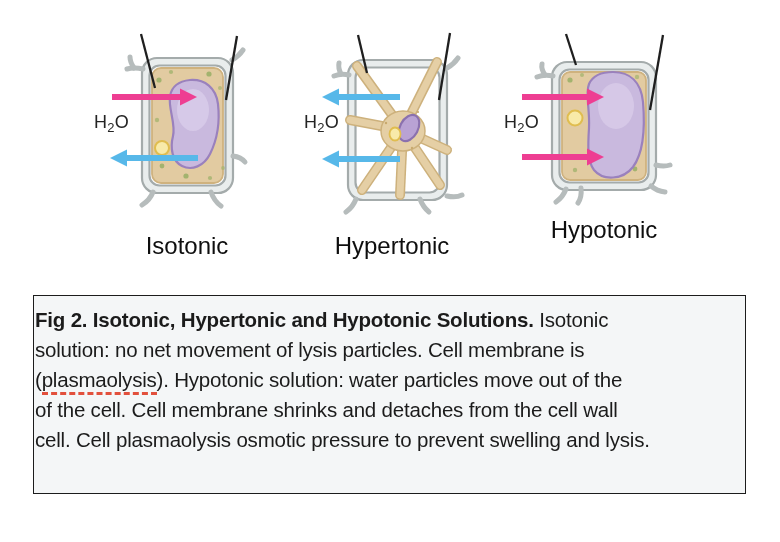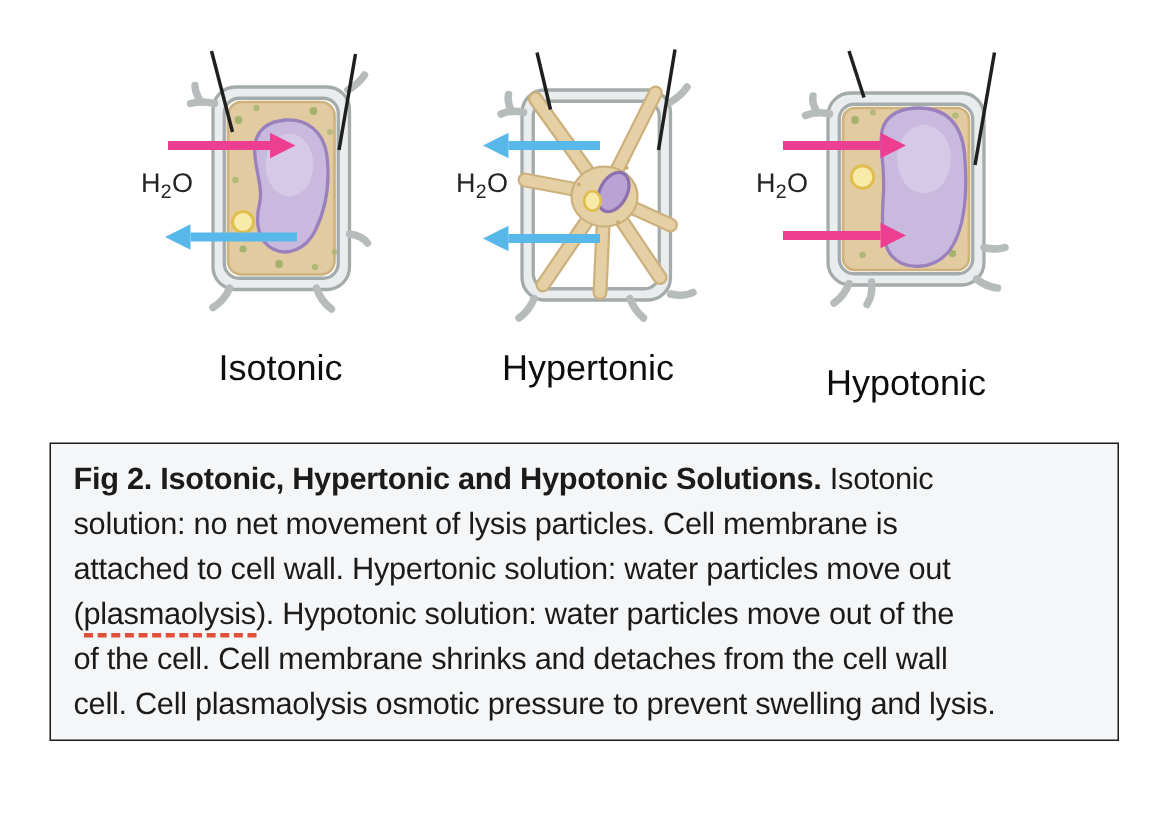--- a/index.html
+++ b/index.html
@@ -5,21 +5,21 @@
   html,body{margin:0;padding:0;background:#ffffff;}
   body{font-family:"Liberation Sans","DejaVu Sans",sans-serif;}
   .stage{position:relative;width:780px;height:542px;background:#ffffff;overflow:hidden;}
   .panel-svg{position:absolute;}
   .h2o{position:absolute;font-size:18px;color:#242424;letter-spacing:.2px;}
   .h2o sub{font-size:13px;vertical-align:-4px;}
   .cell-label{position:absolute;width:170px;text-align:center;font-size:24px;color:#0e0e0e;}
   .caption-box{
     position:absolute;left:33px;top:295px;width:713px;height:199px;
     box-sizing:border-box;border:1.6px solid #1c1c1c;background:#f4f6f7;
-    padding:9px 12px 0 15px;
+    padding:9px 12px 0 1px;
   }
   .cap-line{
     white-space:pre;font-size:20.5px;line-height:30px;height:30px;
     color:#1b1b1b;letter-spacing:-0.2px;
   }
   .cap-line b{font-weight:700;}
   .squiggle{border-bottom:3px dashed #e2503c;padding-bottom:1px;}
 </style>
 </head>
 <body>
@@ -179,24 +179,23 @@
       <polygon points="102,120.5 119,129 102,137.5" fill="#ee3e92"></polygon>
     </g>
   </svg>
 
   <div class="h2o" style="left:94px;top:112px"><span>H</span><sub>2</sub><span>O</span></div>
   <div class="h2o" style="left:304px;top:112px"><span>H</span><sub>2</sub><span>O</span></div>
   <div class="h2o" style="left:504px;top:112px"><span>H</span><sub>2</sub><span>O</span></div>
 
   <div class="cell-label" style="left:102px;top:232px">Isotonic</div>
   <div class="cell-label" style="left:307px;top:232px">Hypertonic</div>
-  <div class="cell-label" style="left:519px;top:242px">Hypotonic</div>
+  <div class="cell-label" style="left:519px;top:216px">Hypotonic</div>
 
   <div class="caption-box">
     <div class="cap-line"><b>Fig 2. Isotonic, Hypertonic and Hypotonic Solutions.</b><span> Isotonic</span></div>
     <div class="cap-line"><span>solution: no net movement of lysis particles. Cell membrane is</span></div>
-    <div class="cap-line"><span>attached to cell wall. Hypertonic solution: water particles move out</span></div>
     <div class="cap-line"><span>(</span><span class="squiggle">plasmaolysis</span><span>). Hypotonic solution: water particles move out of the</span></div>
     <div class="cap-line"><span>of the cell. Cell membrane shrinks and detaches from the cell wall</span></div>
     <div class="cap-line"><span>cell. Cell plasmaolysis osmotic pressure to prevent swelling and lysis.</span></div>
   </div>
 
 </div>
 
 </body></html>

